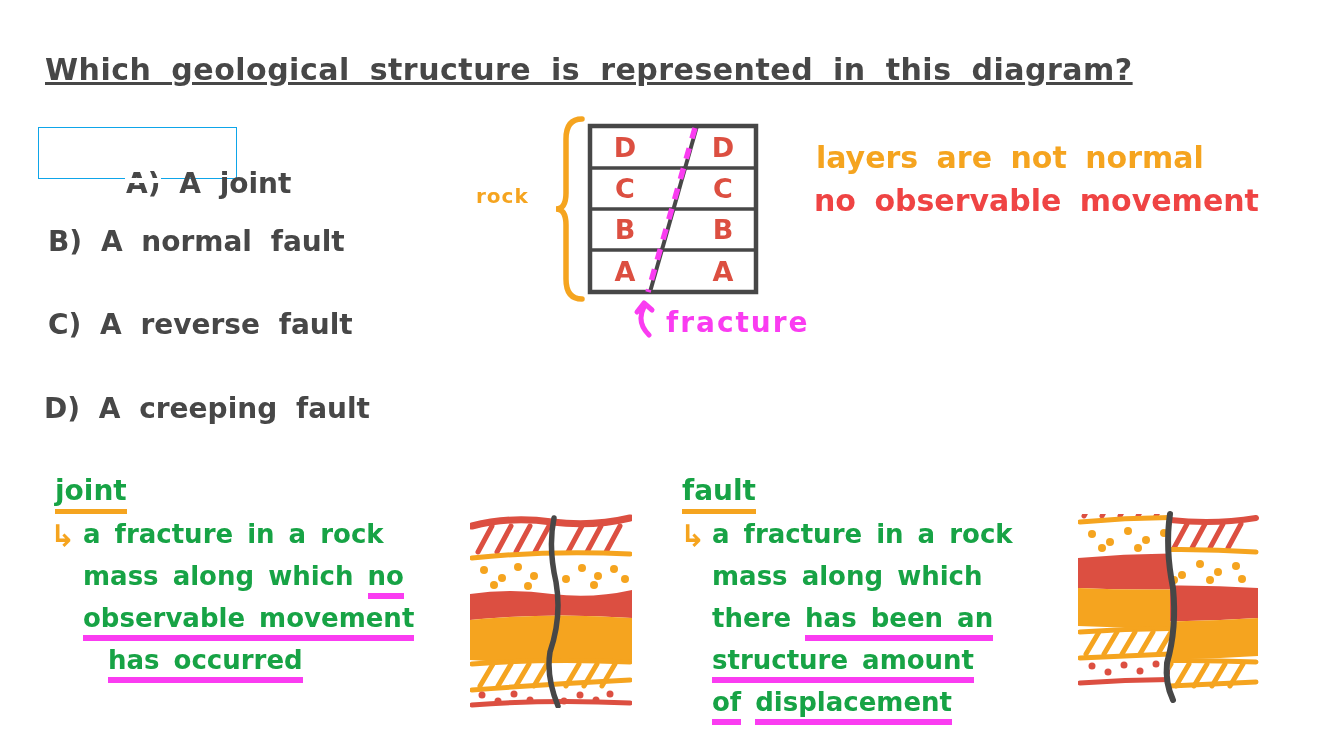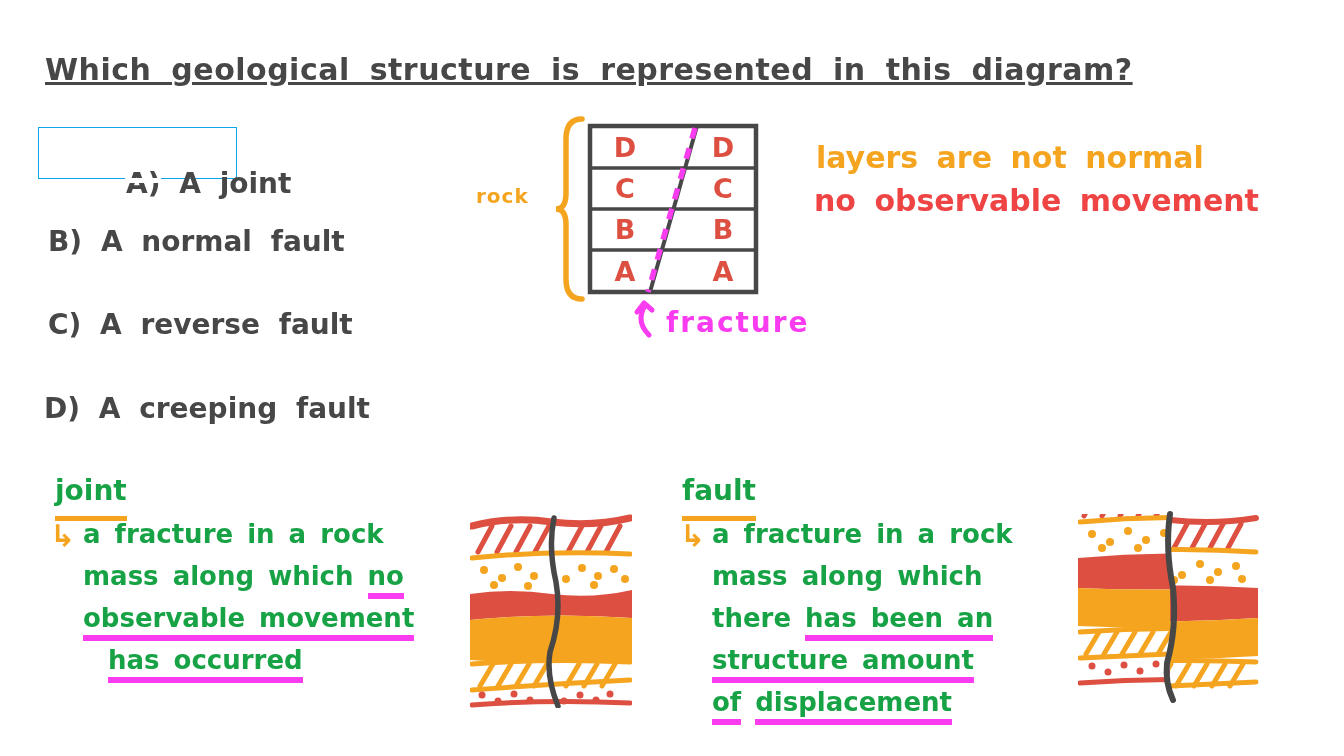--- a/index.html
+++ b/index.html
@@ -13,21 +13,21 @@
   .option { color: #474747; font-size: 28px; word-spacing: 9px; white-space: pre; }
   .correct-box {
     left: 38px; top: 127px; width: 199px; height: 52px;
     border: 1px solid #0ea5e9; padding: 6px 0 0 12px;
   }
   .correct-box::after {
     content: ""; position: absolute; left: 86px; bottom: -5px;
     width: 36px; height: 5px; background: #ffffff;
   }
   .term { color: #17a345; font-size: 28px; }
-  .term .tu { border-bottom: 5px solid #f5a41f; padding-bottom: 9px; }
+  .term .tu { border-bottom: 5px solid #f5a41f; padding-bottom: 2px; }
   .def-line { color: #17a345; font-size: 26px; word-spacing: 5px; white-space: pre; }
   .def-line .ul { border-bottom: 6px solid #fa3cf1; padding-bottom: 2px; }
   .hook-arrow { color: #f5a41f; font-size: 30px; }
   .rock-label { color: #f5a41f; font-size: 20px; letter-spacing: 1px; }
   .note-orange { color: #f5a41f; font-size: 30px; word-spacing: 8px; white-space: pre; }
   .note-blue { color: #ef4444; font-size: 30px; word-spacing: 8px; white-space: pre; }
   .fracture-label { color: #fa3cf1; font-size: 28px; letter-spacing: 2px; }
   svg { display: block; }
   svg text { font-family: "DejaVu Sans", sans-serif; font-weight: 700; }
 </style>

